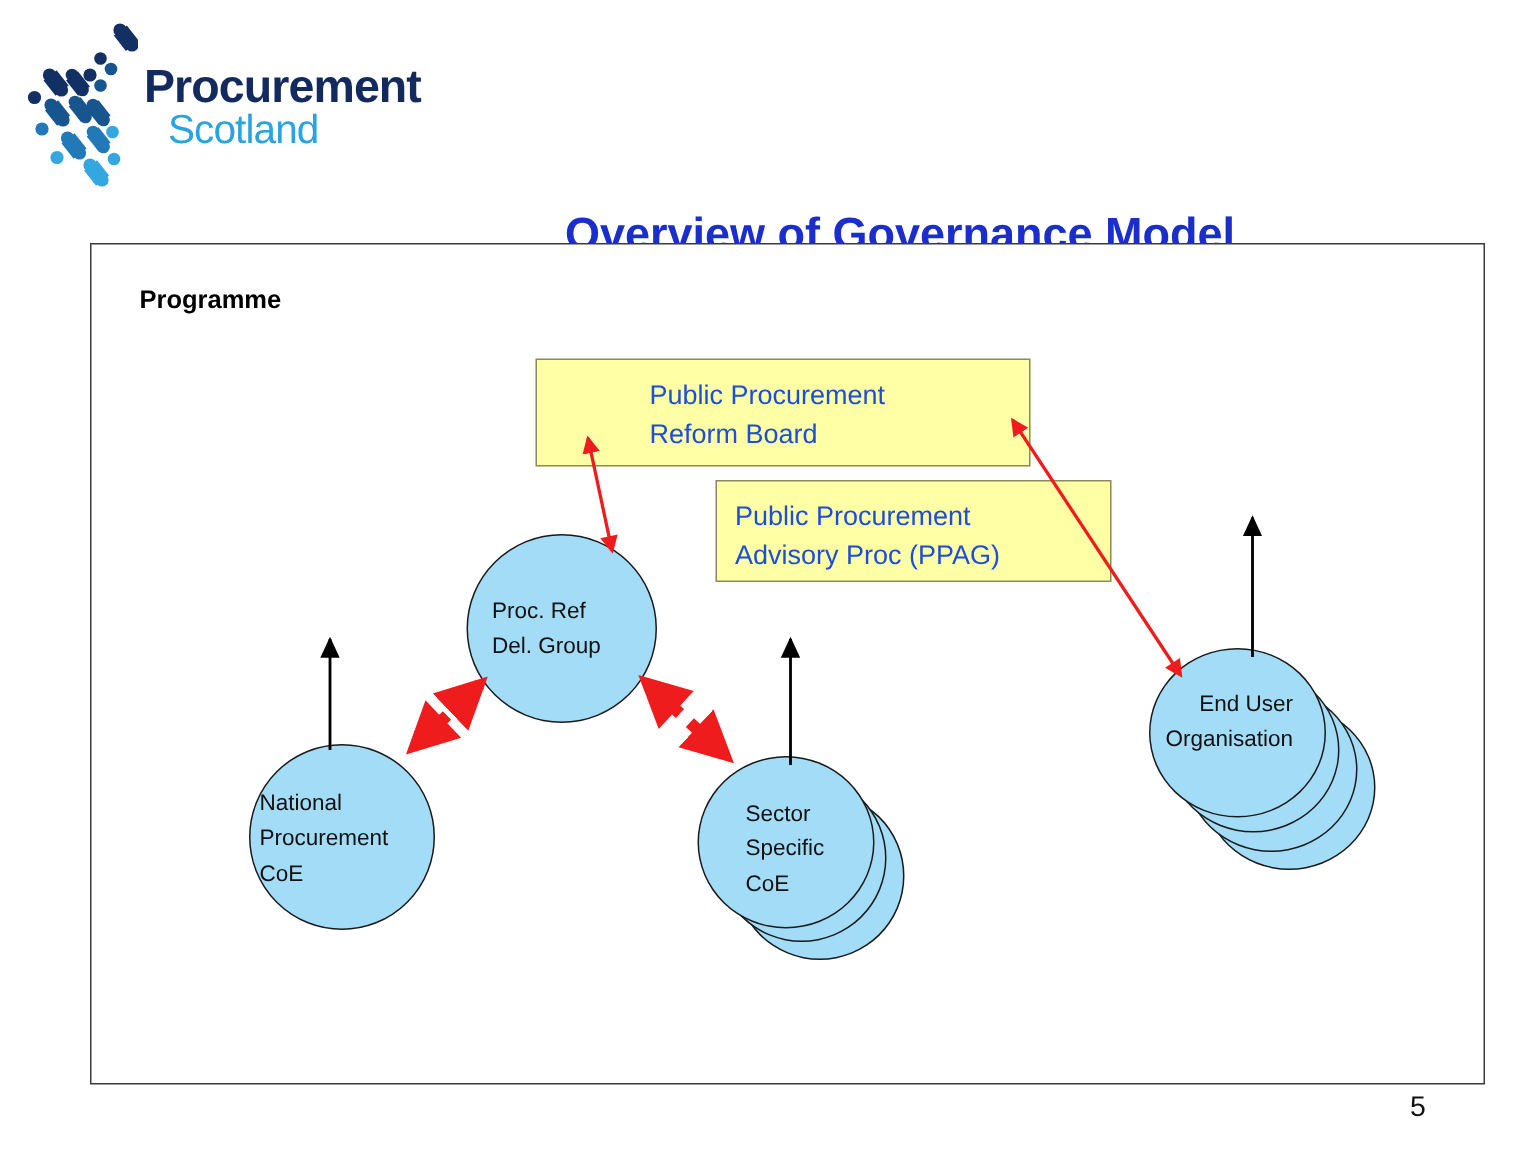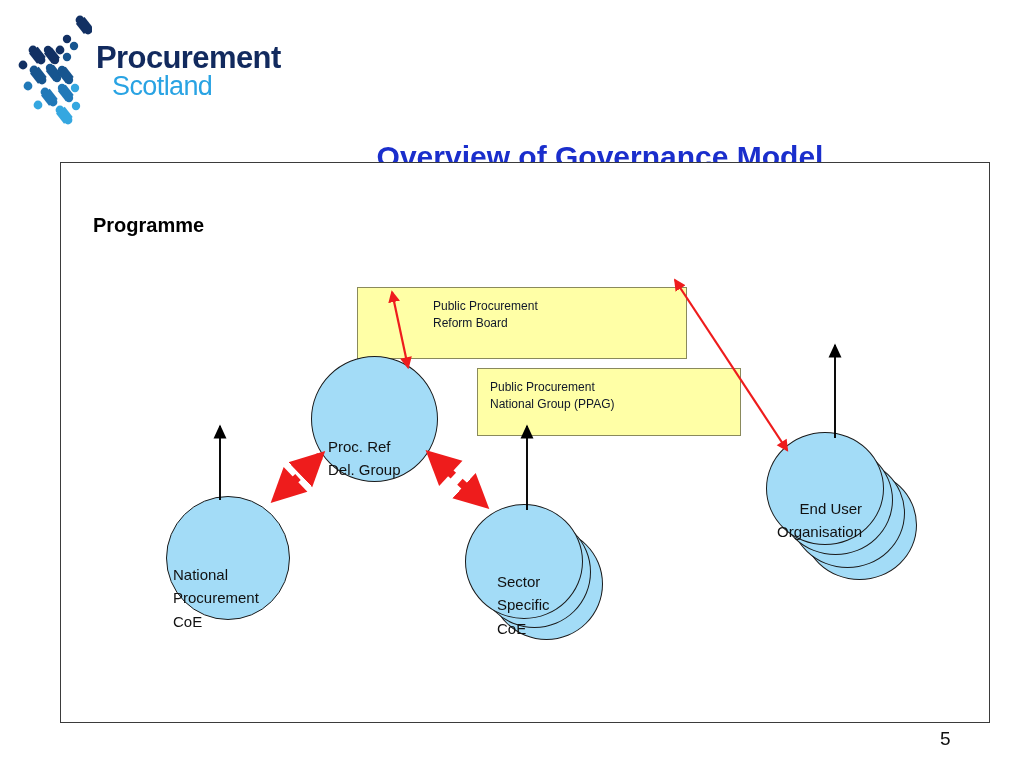--- a/index.html
+++ b/index.html
@@ -82,37 +82,35 @@
     width: 930px;
     height: 561px;
     border: 1.5px solid #3b3b3b;
     background: #ffffff;
     box-sizing: border-box;
   }
   #programme-label {
     position: absolute;
     left: 93px;
     top: 190px;
-    font-size: 20px;
+    font-size: 17px;
     font-weight: bold;
     color: #000000;
-    margin-top: 24px;
   }
 
   
   .ybox {
     position: absolute;
     background: #ffffa6;
     border: 1.5px solid #8a8a5c;
     box-sizing: border-box;
     padding: 10px 0 0 0;
-    font-size: 12px;
-    color: #0f172a;
+    font-size: 18px;
+    color: #1d4ed8;
     line-height: 1.45;
-    margin-top: 48px;
   }
   .ybox .ln {
     display: block;
     padding-left: 14px;
   }
   #box-reform {
     left: 357px;
     top: 239px;
     width: 330px;
     height: 72px;
@@ -134,21 +132,20 @@
     border: 1.4px solid #1a1a1a;
     border-radius: 50%;
     box-sizing: border-box;
   }
   .circle-label {
     position: absolute;
     font-size: 15px;
     color: #111111;
     line-height: 1.55;
     white-space: nowrap;
-    margin-top: 39px;
   }
   #c-prdg {
     left: 311px;
     top: 356px;
     width: 127px;
     height: 126px;
   }
   #lbl-prdg {
     left: 328px;
     top: 396px;
@@ -285,21 +282,21 @@
   <div id="panel"></div>
   <div id="programme-label">Programme</div>
 
   <div class="ybox" id="box-reform">
     <span class="ln ln1">Public Procurement</span>
     <span class="ln ln2">Reform Board</span>
   </div>
 
   <div class="ybox" id="box-ppag">
     <span class="ln">Public Procurement</span>
-    <span class="ln">National Group (PPAG)</span>
+    <span class="ln">Advisory Proc (PPAG)</span>
   </div>
 
   <div class="circle" id="c-prdg"></div>
   <div class="circle-label" id="lbl-prdg">
     <span>Proc. Ref</span><br>
     <span>Del. Group</span>
   </div>
 
   <div class="circle" id="c-natproc"></div>
   <div class="circle-label" id="lbl-natproc">

